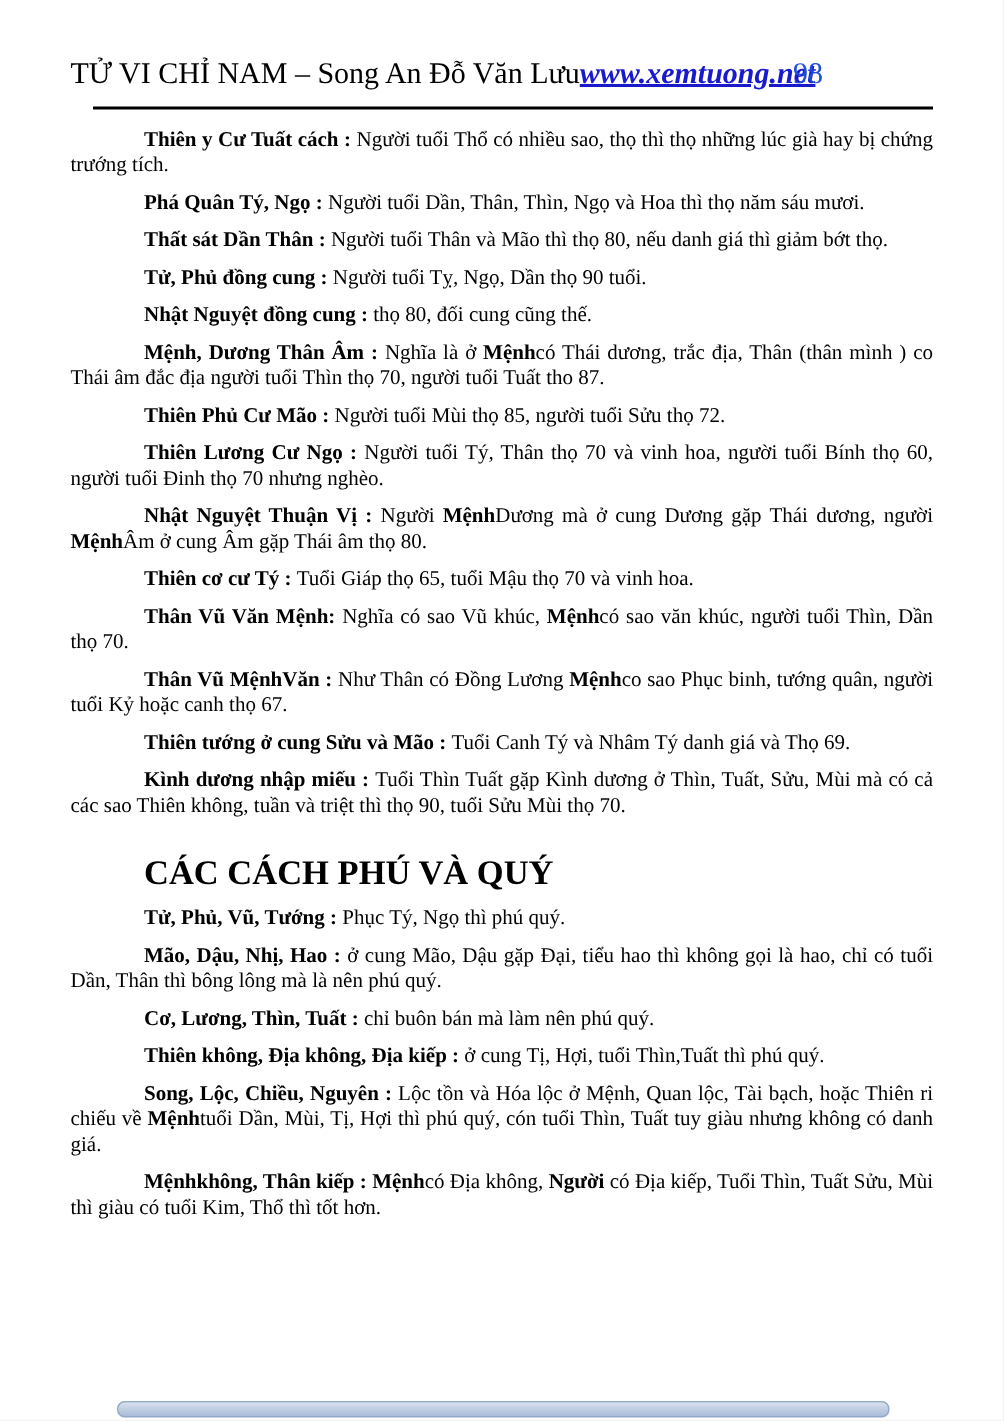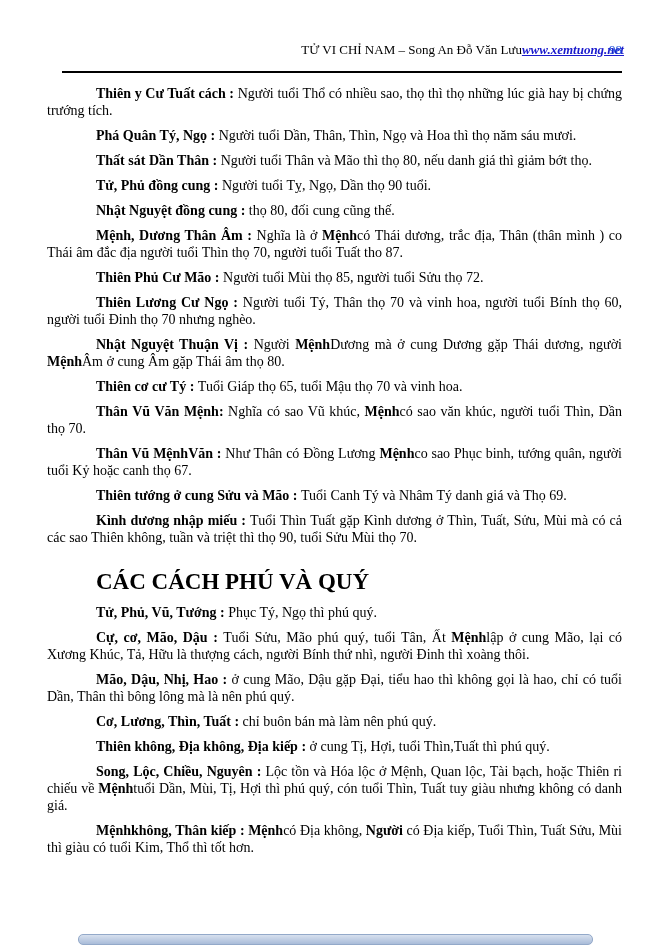--- a/index.html
+++ b/index.html
@@ -8,24 +8,24 @@
     width: 669px;
     height: 947px;
     background: #ffffff;
     font-family: "Liberation Serif", "DejaVu Serif", serif;
     color: #000000;
     overflow: hidden;
     margin: 0 auto;
   }
   .header {
     display: flex;
-    justify-content: flex-end;
+    justify-content: flex-start;
     align-items: baseline;
     padding: 41px 47px 0 47px;
-    font-size: 13px;
+    font-size: 20px;
     line-height: 17px;
   }
   .header-title { font-weight: normal; white-space: nowrap; }
   .header-right { white-space: nowrap; }
   .header-link {
     font-weight: bold;
     text-decoration: underline;
     cursor: pointer;
     font-style: italic;
   }
@@ -97,21 +97,20 @@
       <p class="para"><span class="b">Thiên Phủ Cư Mão : </span><span>Người tuổi Mùi thọ 85, người tuổi Sửu thọ 72.</span></p>
       <p class="para"><span class="b">Thiên Lương Cư Ngọ : </span><span>Người tuổi Tý, Thân thọ 70 và vinh hoa, người tuổi Bính thọ 60, người tuổi Đinh thọ 70 nhưng nghèo.</span></p>
       <p class="para"><span class="b">Nhật Nguyệt Thuận Vị : </span><span>Người </span><span class="b">Mệnh</span><span>Dương mà ở cung Dương gặp Thái dương, người </span><span class="b">Mệnh</span><span>Âm ở cung Âm gặp Thái âm thọ 80.</span></p>
       <p class="para"><span class="b">Thiên  cơ cư Tý : </span><span>Tuổi Giáp thọ 65, tuổi Mậu thọ 70 và vinh hoa.</span></p>
       <p class="para"><span class="b">Thân Vũ Văn Mệnh:  </span><span>Nghĩa có sao Vũ khúc, </span><span class="b">Mệnh</span><span>có sao văn khúc, người tuổi Thìn, Dần  thọ 70.</span></p>
       <p class="para"><span class="b">Thân Vũ MệnhVăn : </span><span>Như Thân có Đồng Lương </span><span class="b">Mệnh</span><span>co sao Phục binh, tướng quân, người tuổi Kỷ hoặc canh thọ 67.</span></p>
       <p class="para"><span class="b">Thiên tướng ở cung Sửu và Mão : </span><span>Tuổi Canh Tý và Nhâm Tý danh giá và Thọ 69.</span></p>
       <p class="para"><span class="b">Kình dương nhập miếu : </span><span>Tuổi Thìn Tuất gặp Kình dương ở Thìn, Tuất, Sửu, Mùi mà có cả các sao Thiên không, tuần và triệt thì thọ 90, tuổi Sửu Mùi thọ 70.</span></p>
       <div class="section-heading">CÁC CÁCH PHÚ VÀ QUÝ</div>
       <p class="para"><span class="b">Tử, Phủ, Vũ, Tướng : </span><span>Phục Tý, Ngọ thì phú quý.</span></p>
-      <p class="para"><span class="b">Cự, cơ, Mão, Dậu : </span><span>Tuổi Sửu, Mão phú quý, tuổi Tân, Ất </span><span class="b">Mệnh</span><span>lập ở cung Mão, lại có Xương Khúc, Tả, Hữu là thượng cách, người Bính thứ nhì, người Đinh thì xoàng thôi.</span></p>
       <p class="para"><span class="b">Mão, Dậu, Nhị, Hao : </span><span>ở cung Mão, Dậu gặp Đại, tiểu hao thì không gọi là hao, chỉ có tuổi Dần, Thân thì bông lông mà là nên phú quý.</span></p>
       <p class="para"><span class="b">Cơ, Lương, Thìn, Tuất : </span><span>chỉ buôn bán mà làm nên phú quý.</span></p>
       <p class="para"><span class="b">Thiên không, Địa không, Địa kiếp : </span><span>ở cung Tị, Hợi, tuổi Thìn,Tuất thì phú quý.</span></p>
       <p class="para"><span class="b">Song, Lộc, Chiều, Nguyên : </span><span>Lộc tồn và Hóa lộc ở Mệnh, Quan lộc, Tài bạch, hoặc Thiên ri chiếu về </span><span class="b">Mệnh</span><span>tuổi Dần, Mùi, Tị, Hợi thì phú quý, cón tuổi Thìn, Tuất tuy giàu nhưng không có danh giá.</span></p>
       <p class="para"><span class="b">Mệnhkhông, Thân kiếp : </span><span class="b">Mệnh</span><span>có Địa không, </span><span class="b">Người</span><span> có Địa kiếp, Tuổi Thìn, Tuất Sửu, Mùi thì giàu có tuổi Kim, Thổ thì tốt hơn.</span></p>
     </div>
 
   <div class="h-scrollbar"></div>
 
 </div>

